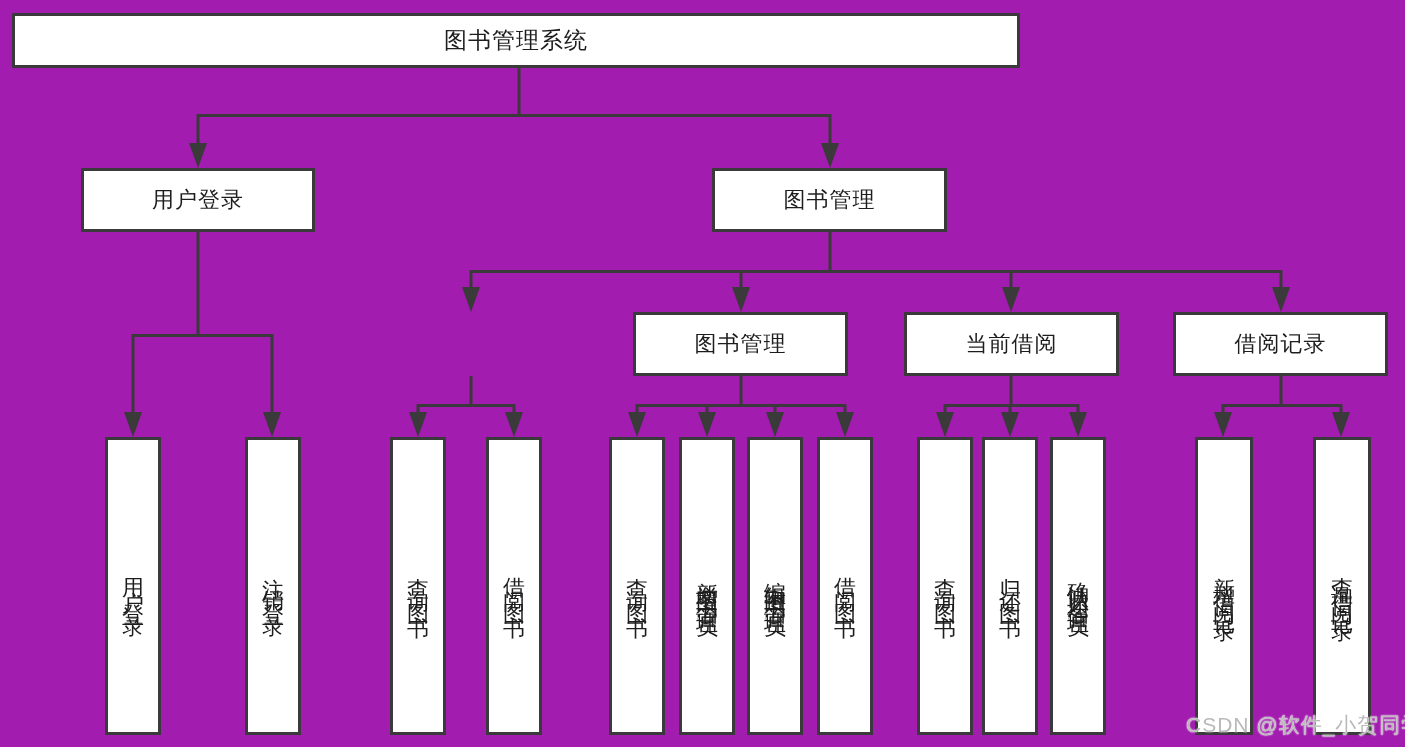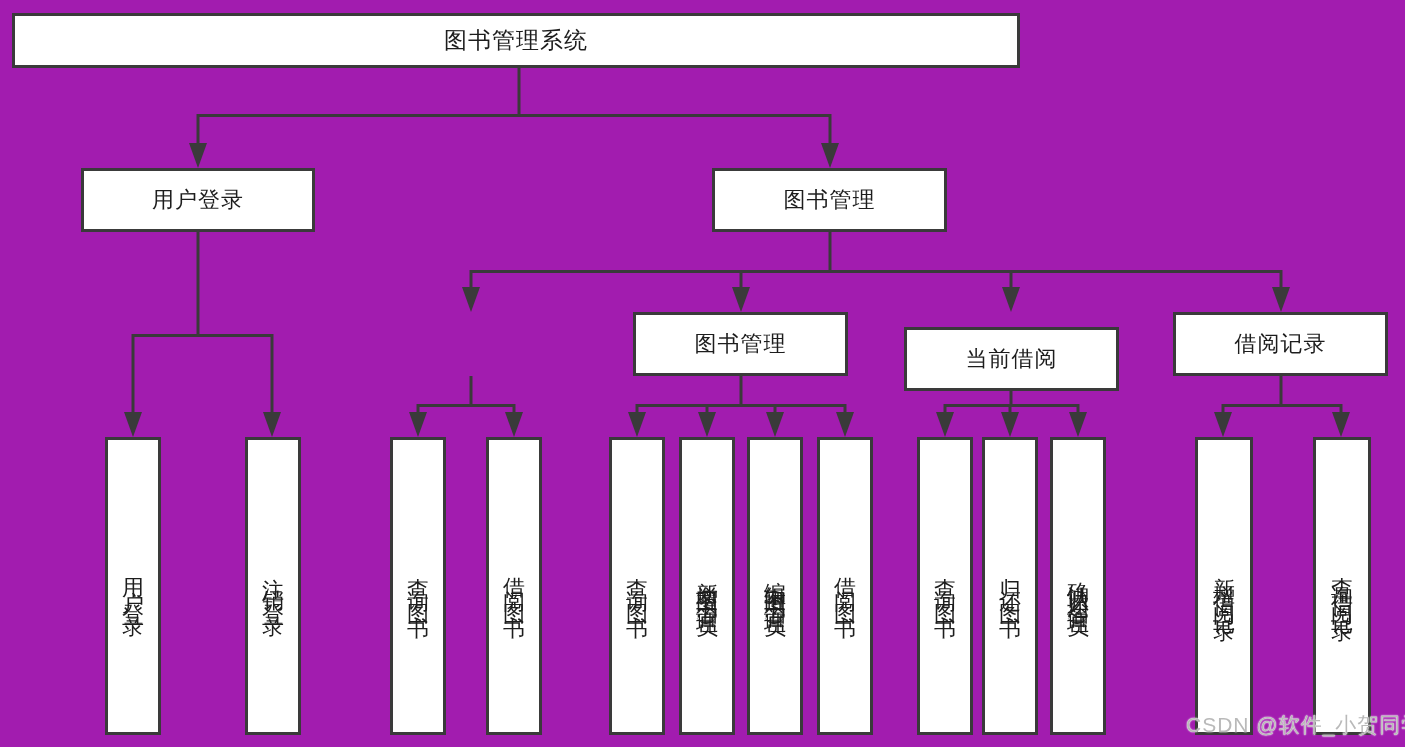--- a/index.html
+++ b/index.html
@@ -124,21 +124,21 @@
   <div class="node lvl2 node-h" style="left:81px;width:234px;">
     <span>用户登录</span>
   </div>
   <div class="node lvl2 node-h" style="left:712px;width:235px;">
     <span>图书管理</span>
   </div>
 
   <div class="node lvl3 node-h" style="left:633px;width:215px;">
     <span>图书管理</span>
   </div>
-  <div class="node lvl3 node-h" style="left:904px;width:215px;margin-top:15px;">
+  <div class="node lvl3 node-h" style="left:904px;width:215px;">
     <span>当前借阅</span>
   </div>
   <div class="node lvl3 node-h" style="left:1173px;width:215px;">
     <span>借阅记录</span>
   </div>
 
   <div class="node leaf gap-lg" style="left:105px;">
     <span class="vtext">用户登录</span>
   </div>
   <div class="node leaf gap-lg" style="left:245px;">

